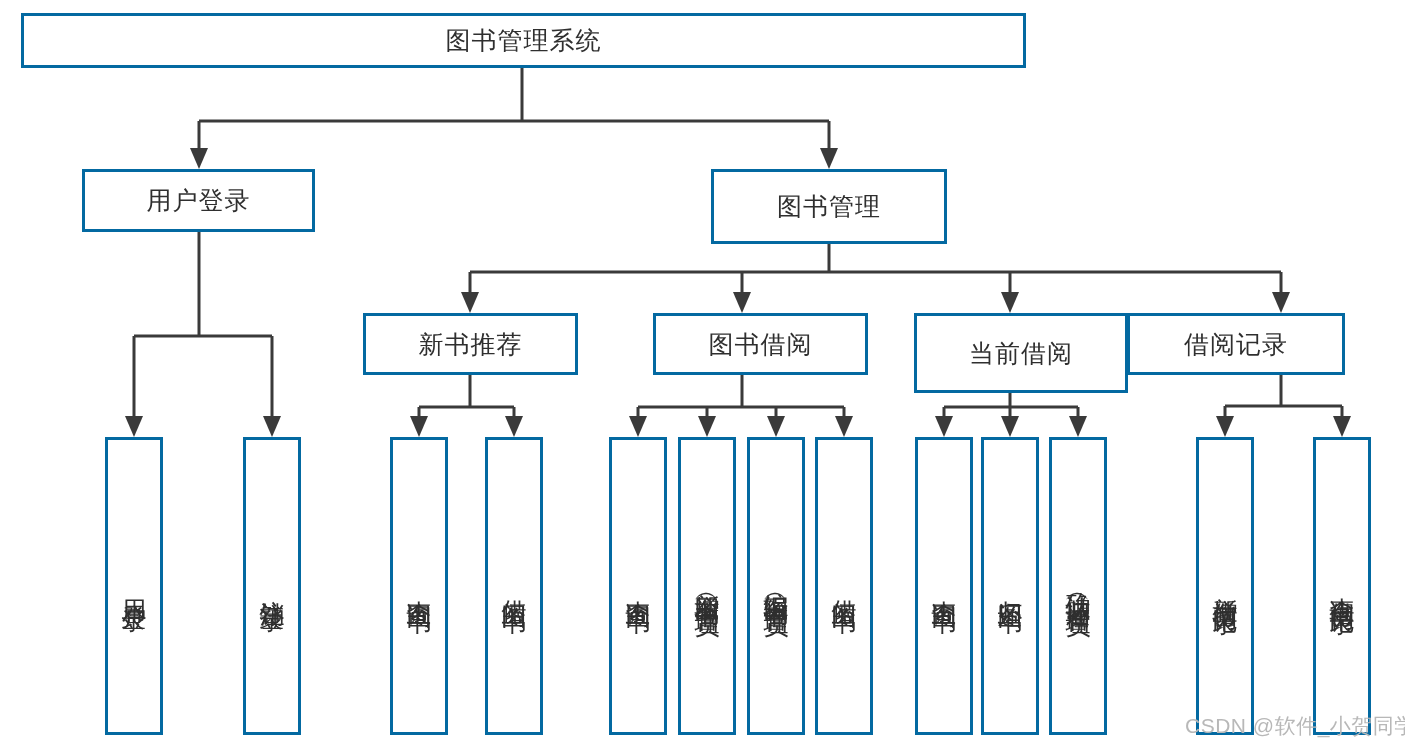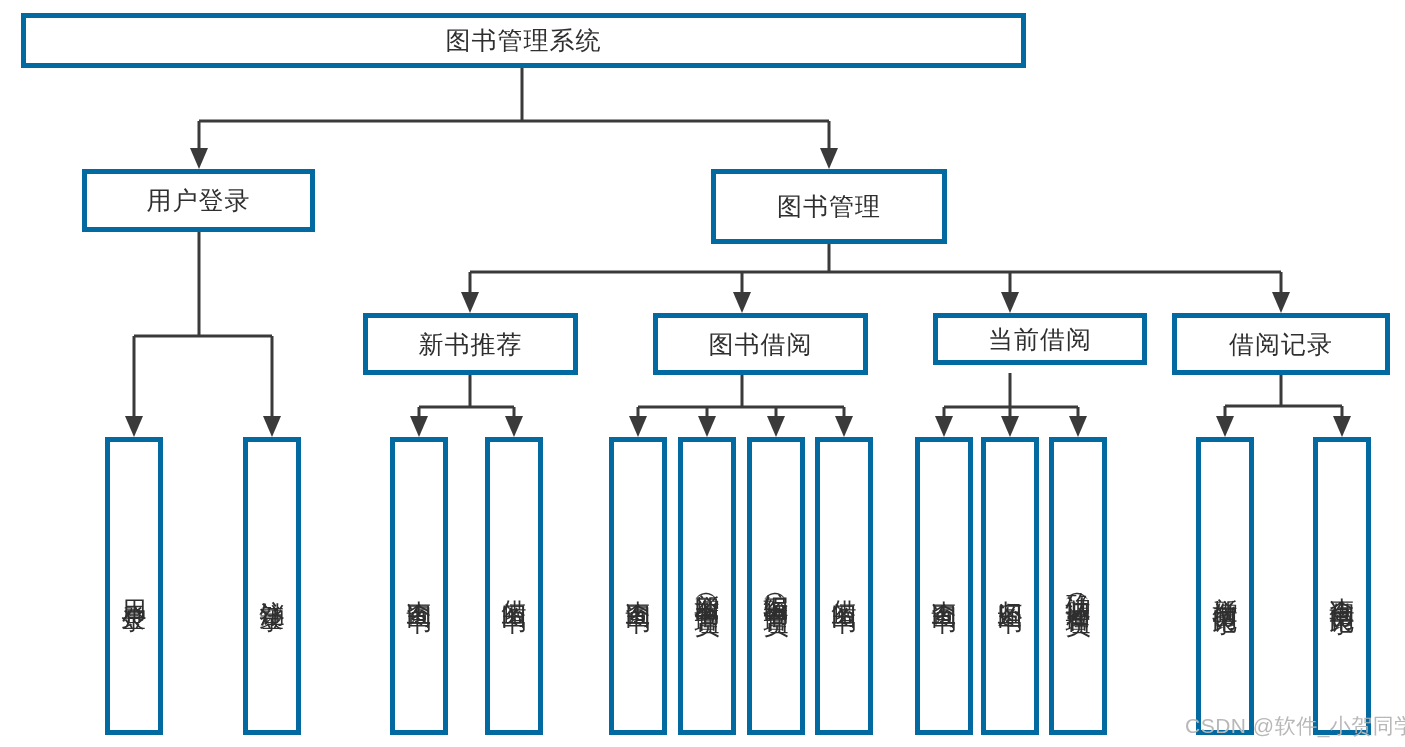--- a/index.html
+++ b/index.html
@@ -6,34 +6,34 @@
   #stage{
     position:relative;
     width:1405px;height:747px;
     background:#ffffff;
     font-family:"Liberation Sans","DejaVu Sans",sans-serif;
     overflow:hidden;
   }
   #connectors{position:absolute;left:0;top:0;z-index:1;}
   .box{
     position:absolute;box-sizing:border-box;
-    background:#ffffff;border:5px solid #0369a1;
+    background:#ffffff;border:3px solid #0369a1;
     display:flex;align-items:center;justify-content:center;
     color:#2f2f2f;z-index:2;
   }
   .hlabel{font-size:25px;letter-spacing:1px;white-space:nowrap;}
   .vtext{writing-mode:vertical-lr;text-orientation:mixed;font-size:25px;letter-spacing:3px;line-height:1;}
   
   .n-root   {left:21px;  top:13px;  width:1005px;height:55px;}
   .n-login  {left:82px;  top:169px; width:233px; height:63px;}
   .n-mgmt   {left:711px; top:169px; width:236px; height:75px;}
   .n-newbook{left:363px; top:313px; width:215px; height:62px;text-align:center;}
   .n-borrow {left:635px; top:313px; width:215px; height:62px;margin-left:18px;}
-  .n-current{left:933px; top:313px; width:214px; height:52px;}
-  .n-records{left:1172px;top:313px; width:218px; height:62px;}
+  .n-current{left:914px; top:313px; width:214px; height:80px;}
+  .n-records{left:1127px;top:313px; width:218px; height:62px;}
   .leaf{top:437px;width:58px;height:298px;}
   .l1 {left:105px;}  .l2 {left:243px;}
   .l3 {left:390px;}  .l4 {left:485px;}
   .l5 {left:609px;}  .l6 {left:678px;}
   .l7 {left:747px;}  .l8 {left:815px;}
   .l9 {left:915px;}  .l10{left:981px;} .l11{left:1049px;}
   .l12{left:1196px;} .l13{left:1313px;}
   .watermark{
     position:absolute;left:1185px;top:712px;z-index:6;
     font-size:21px;color:#b8b8b8;letter-spacing:0.5px;white-space:nowrap;

